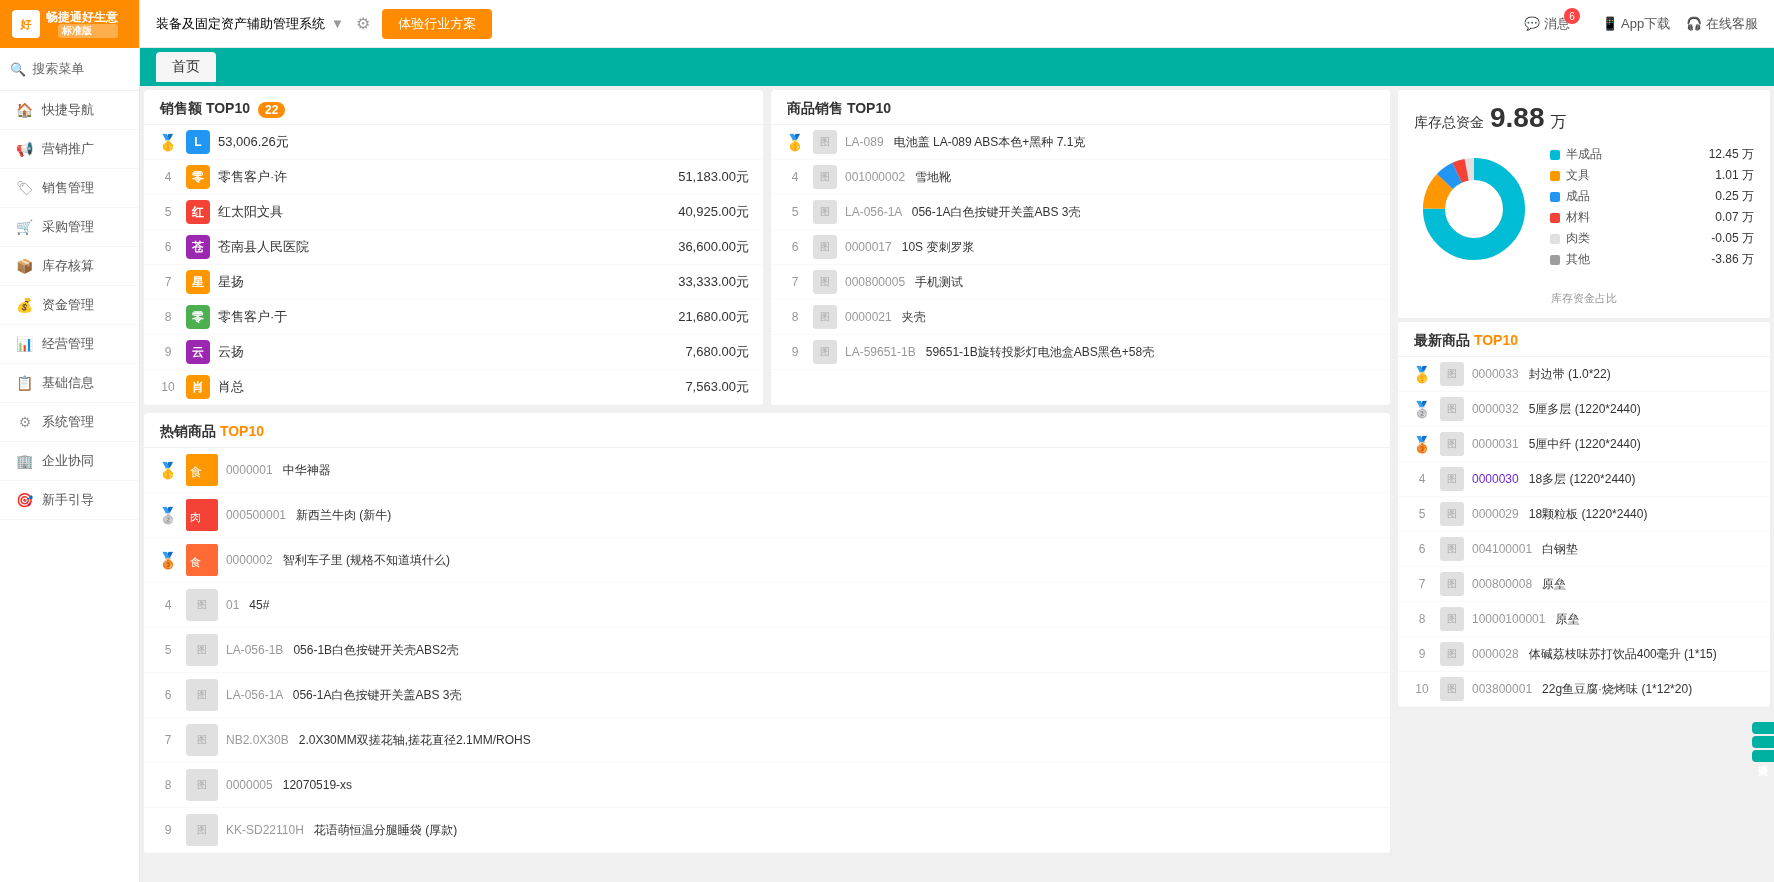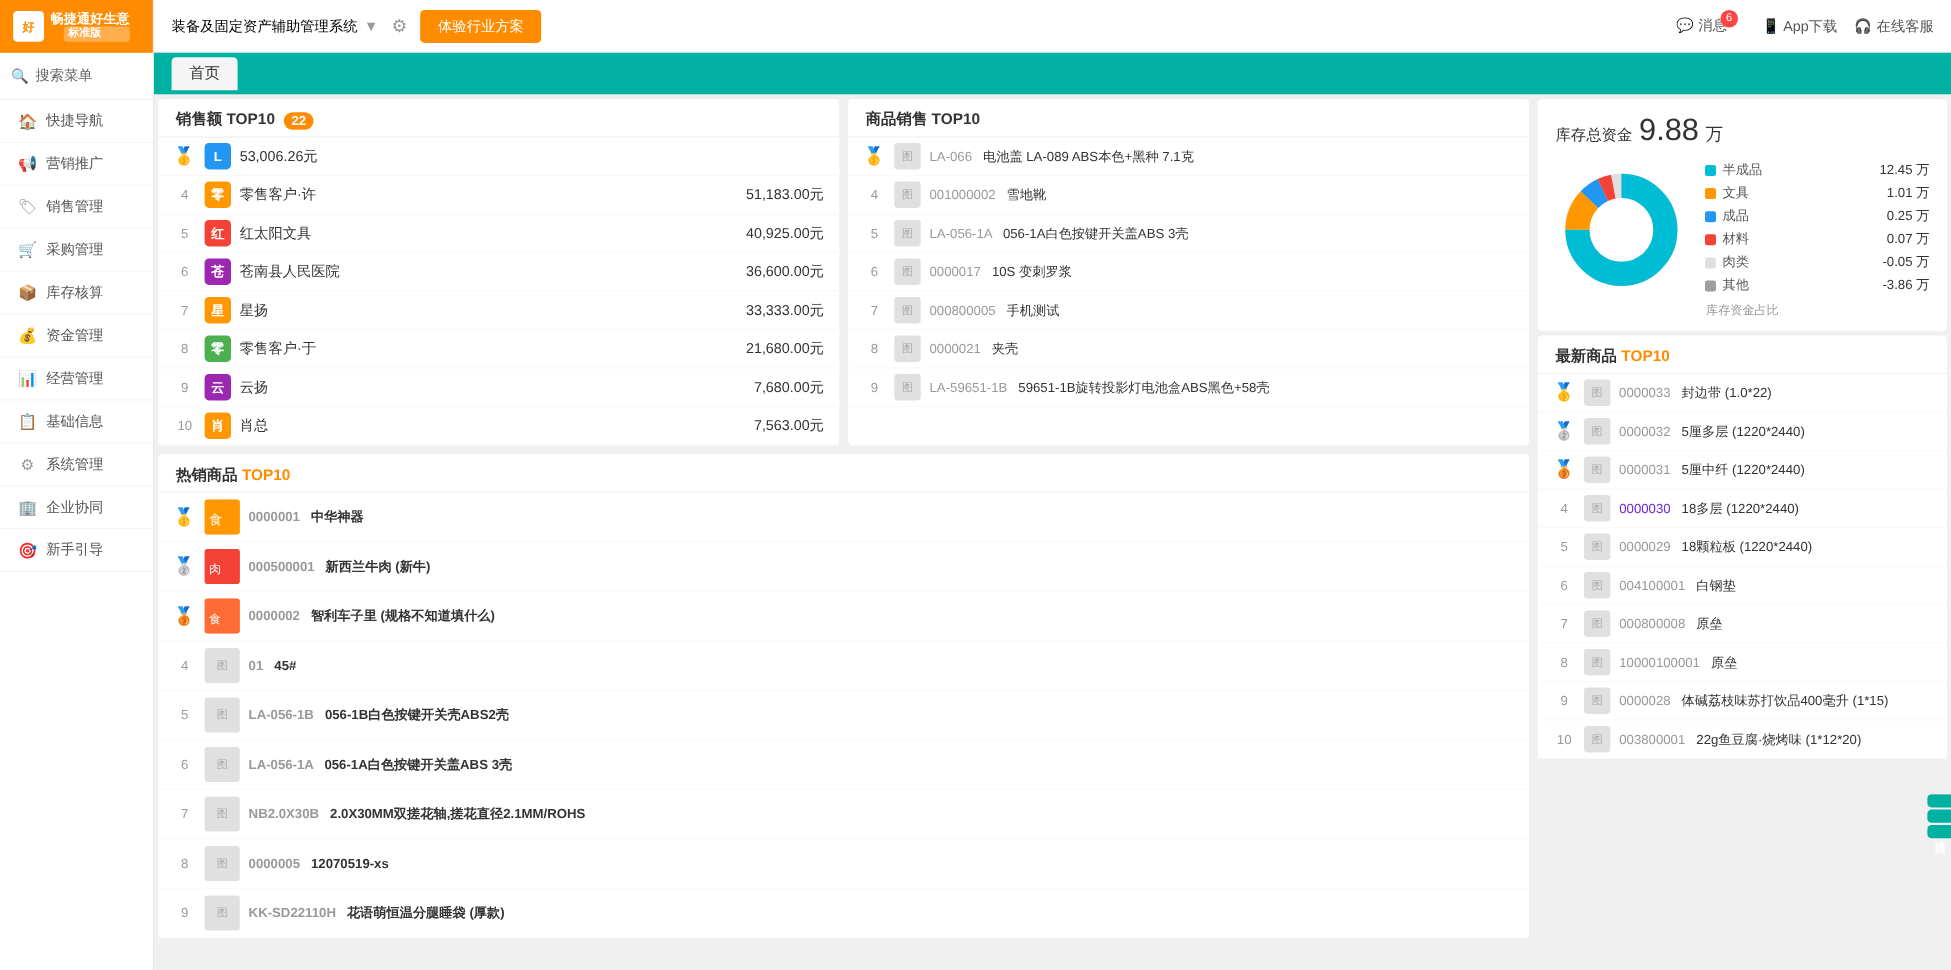--- a/index.html
+++ b/index.html
@@ -235,21 +235,21 @@
       margin: 4px;
       border-radius: 4px;
       padding: 12px 16px;
     }
     .inventory-title {
       font-size: 14px; color: #333;
       display: flex; align-items: baseline; gap: 6px;
       margin-bottom: 12px;
     }
     .inventory-amount {
-      font-size: 28px; font-weight: normal; color: #333;
+      font-size: 28px; font-weight: bold; color: #333;
     }
     .inventory-unit { font-size: 16px; color: #333; }
 
     .chart-container {
       display: flex; gap: 16px; align-items: center;
     }
     .donut-chart {
       width: 120px; height: 120px; flex-shrink: 0;
     }
     .legend {
@@ -259,21 +259,21 @@
       display: flex; align-items: center; gap: 6px;
       margin-bottom: 4px; font-size: 12px;
     }
     .legend-dot {
       width: 10px; height: 10px; border-radius: 2px; flex-shrink: 0;
     }
     .legend-name { flex: 1; color: #555; }
     .legend-value { color: #333; font-weight: 500; }
 
     .inventory-subtitle {
-      font-size: 11px; color: #999; margin-top: 2px; text-align: center;
+      font-size: 11px; color: #999; margin-top: 19px; text-align: center;
     }
 
     
     .top10-panel {
       background: white;
       margin: 4px;
       border-radius: 4px;
     }
     .top10-title {
       padding: 10px 16px 6px;
@@ -317,21 +317,21 @@
     }
     .hot-rank { width: 20px; text-align: center; color: #999; font-size: 12px; }
     .hot-img {
       width: 32px; height: 32px;
       background: #e0e0e0;
       border-radius: 3px;
       display: flex; align-items: center; justify-content: center;
       color: #aaa; font-size: 10px; flex-shrink: 0;
       overflow: hidden;
     }
-    .hot-name { flex: 1; color: #333; font-size: 12px; font-weight: bold; }
+    .hot-name { flex: 1; color: #333; font-size: 12px; }
 
     
     .cs-float {
       position: fixed;
       right: 0; bottom: 120px;
       display: flex; flex-direction: column;
       gap: 2px; z-index: 999;
     }
     .cs-btn {
       background: #00b0a0;
@@ -511,21 +511,21 @@
 
         <div class="panel products-panel">
           <div class="panel-header">
             <span>商品销售 TOP10</span>
           </div>
           <div>
             <div class="product-row">
               <span class="rank-medal gold">🥇</span>
               <div class="product-img">图</div>
               <div class="product-info">
-                <div><span style="color:#999">LA-066</span> &nbsp; 电池盖 LA-089 ABS本色+黑种 7.1克</div>
+                <div><span style="color:#999">LA-089</span> &nbsp; 电池盖 LA-089 ABS本色+黑种 7.1克</div>
               </div>
             </div>
             <div class="product-row">
               <span class="sales-rank">4</span>
               <div class="product-img">图</div>
               <div class="product-info">
                 <span style="color:#999">001000002</span> &nbsp; 雪地靴
               </div>
             </div>
             <div class="product-row">

